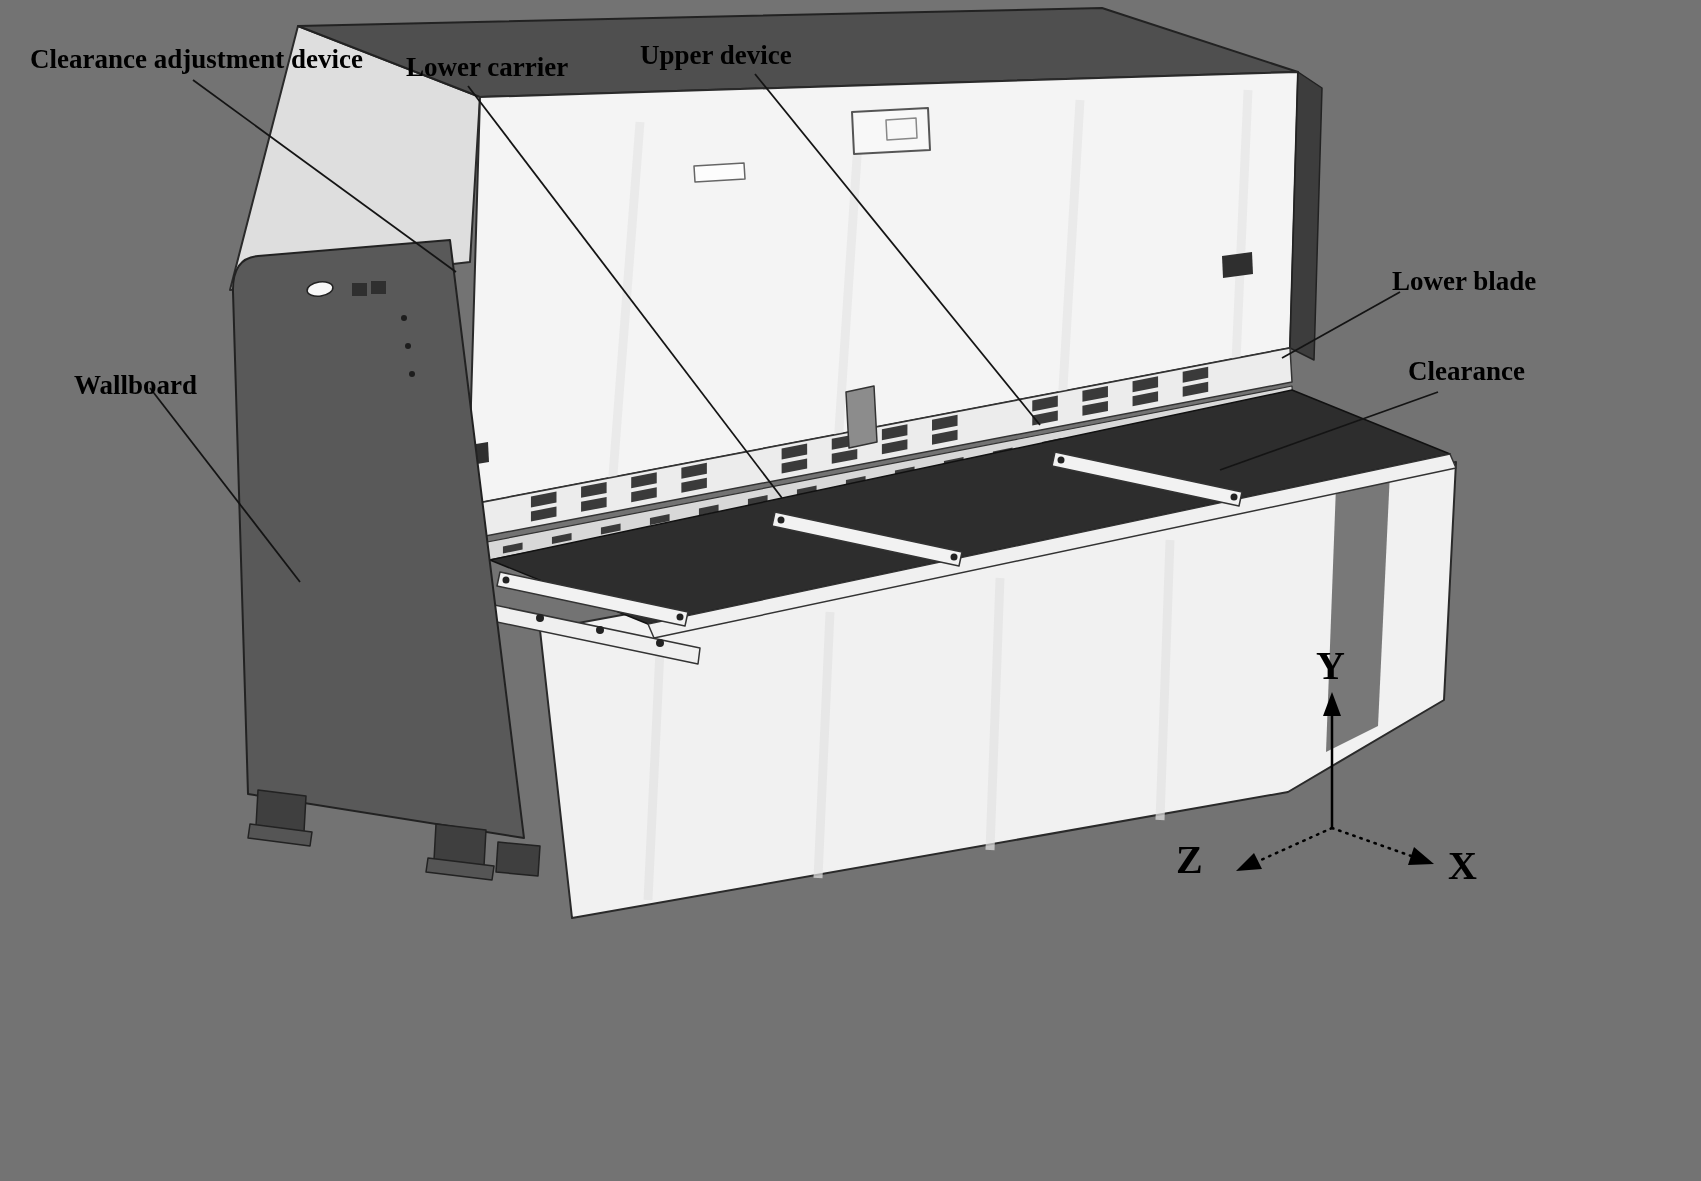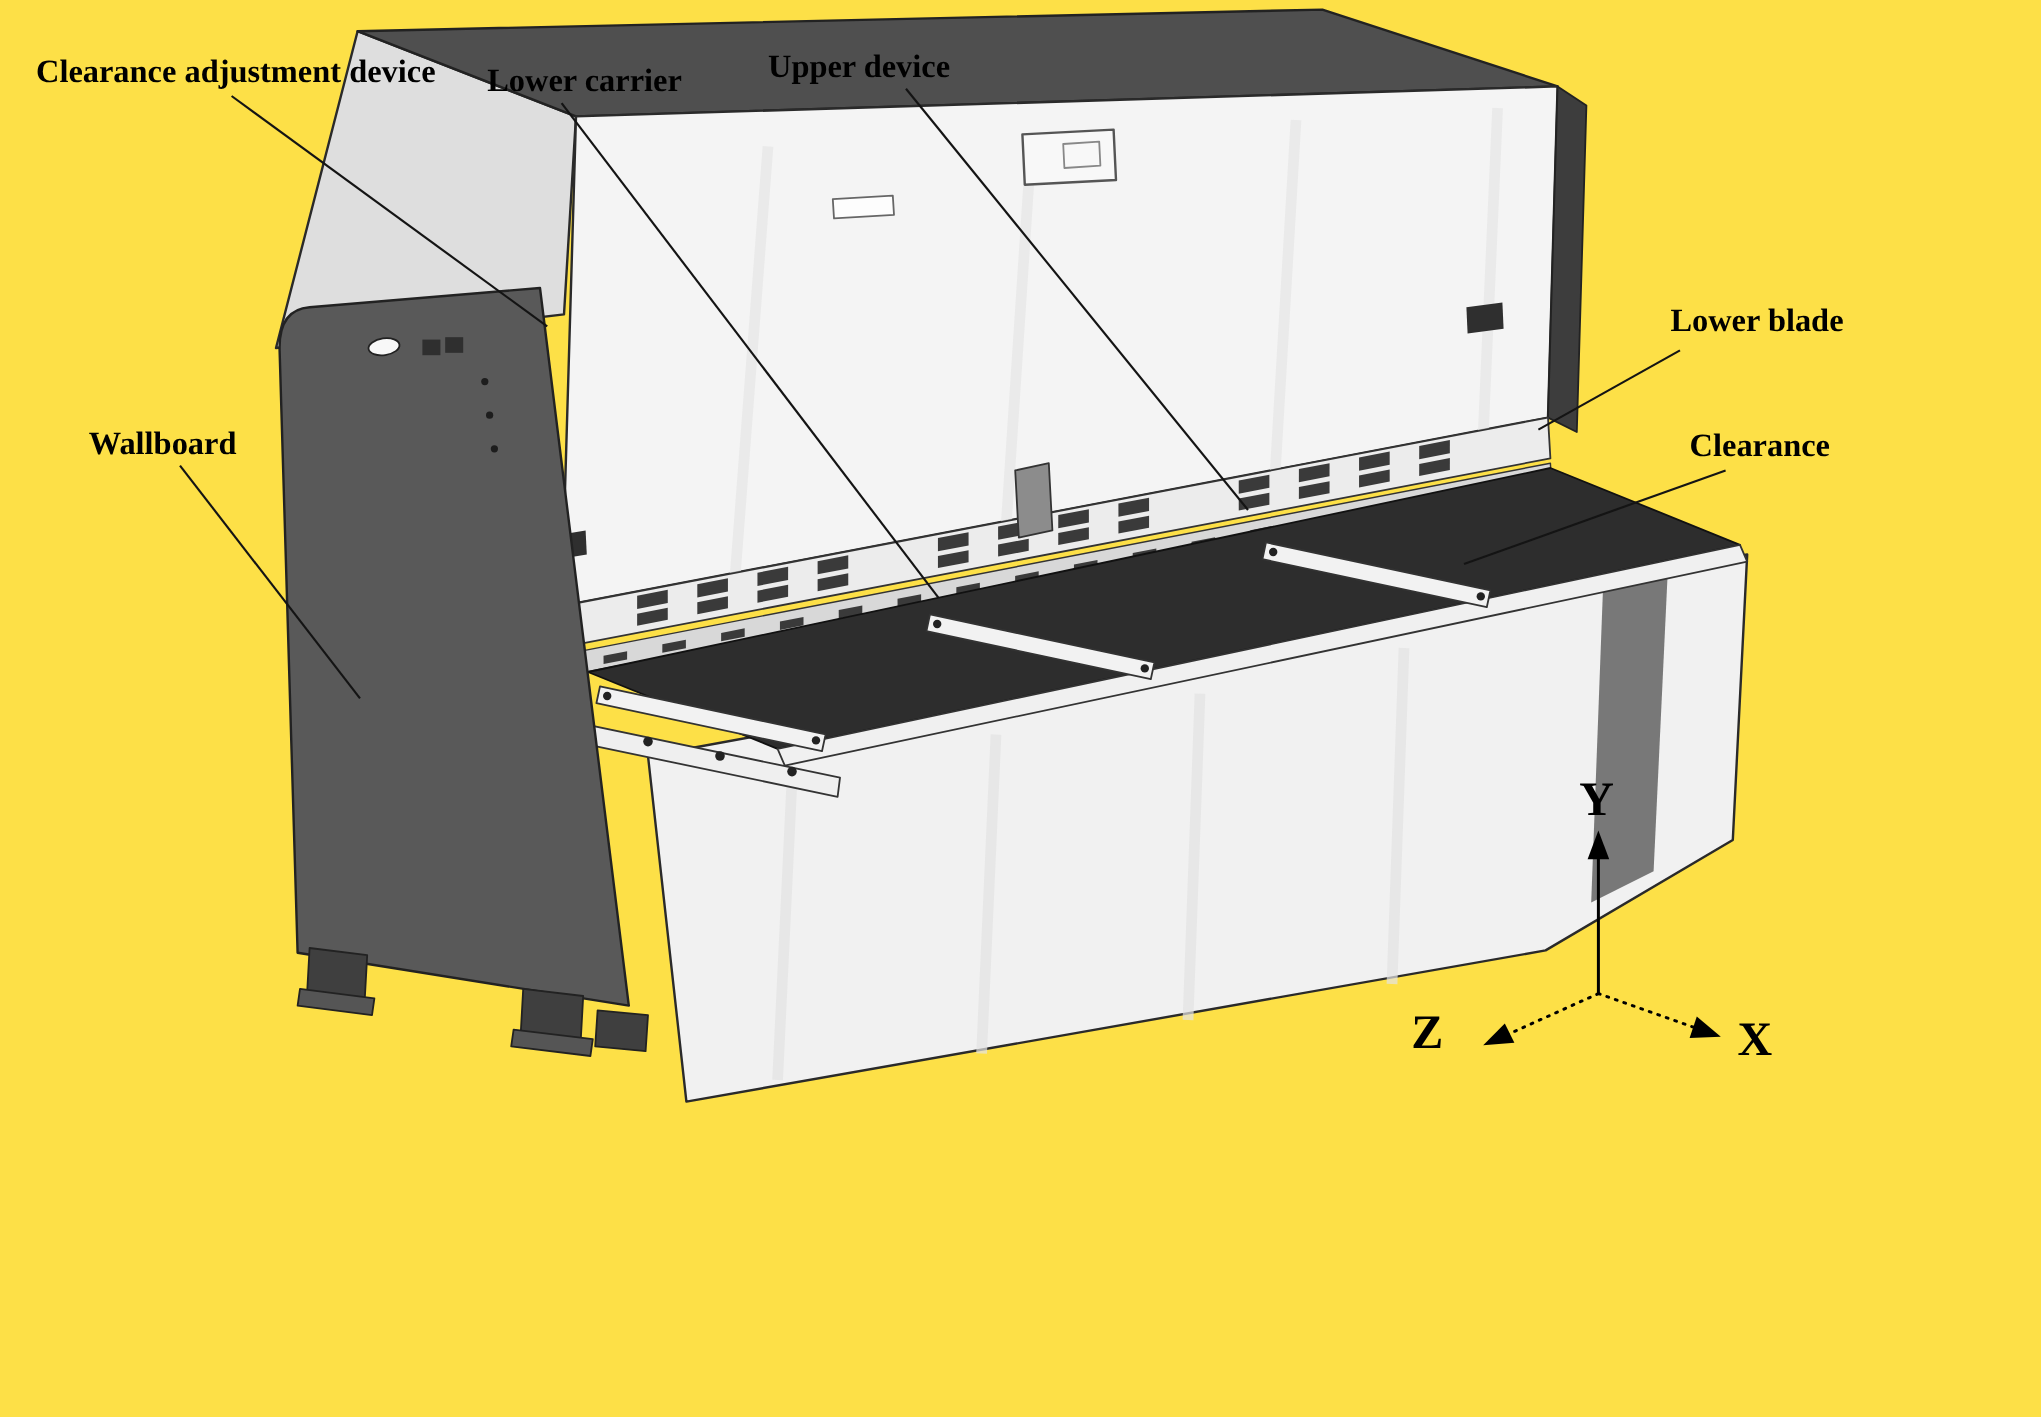--- a/index.html
+++ b/index.html
@@ -1,16 +1,16 @@
 <!DOCTYPE html>
 <html><head>
 <meta charset="utf-8">
 <style>
   html,body{margin:0;padding:0;background:#fff;}
-  .stage{position:relative;width:1701px;height:1181px;background:#fde047;overflow:hidden;
+  .stage{position:relative;width:1701px;height:1181px;background:#737373;overflow:hidden;
          font-family:"Liberation Serif",serif;}
   .stage svg{position:absolute;left:0;top:0;}
   .lbl{position:absolute;font-weight:700;font-size:27px;color:#000;white-space:nowrap;
        font-family:"Liberation Serif",serif;}
   .axis-lbl{position:absolute;font-weight:700;font-size:40px;color:#000;white-space:nowrap;
        font-family:"Liberation Serif",serif;}
 </style>
 </head>
 <body>
 
@@ -166,20 +166,20 @@
       <line x1="1332" y1="828" x2="1252" y2="864" stroke="#000" stroke-width="2.5" stroke-dasharray="1.5 6" stroke-linecap="round"></line>
       <polygon points="1236,871 1254,853 1262,869" fill="#000"></polygon>
       <line x1="1332" y1="828" x2="1414" y2="857" stroke="#000" stroke-width="2.5" stroke-dasharray="1.5 6" stroke-linecap="round"></line>
       <polygon points="1434,864 1408,865 1414,847" fill="#000"></polygon>
     </g>
   </svg>
 
   <div class="lbl" style="left:30px;top:44px">Clearance adjustment device</div>
   <div class="lbl" style="left:406px;top:52px">Lower carrier</div>
   <div class="lbl" style="left:640px;top:40px">Upper device</div>
-  <div class="lbl" style="left:1392px;top:252px">Lower blade</div>
+  <div class="lbl" style="left:1392px;top:266px">Lower blade</div>
   <div class="lbl" style="left:1408px;top:356px">Clearance</div>
-  <div class="lbl" style="left:74px;top:354px">Wallboard</div>
+  <div class="lbl" style="left:74px;top:370px">Wallboard</div>
 
   <div class="axis-lbl" style="left:1316px;top:642px">Y</div>
   <div class="axis-lbl" style="left:1176px;top:836px">Z</div>
   <div class="axis-lbl" style="left:1448px;top:842px">X</div>
 </div>
 
 </body></html>

